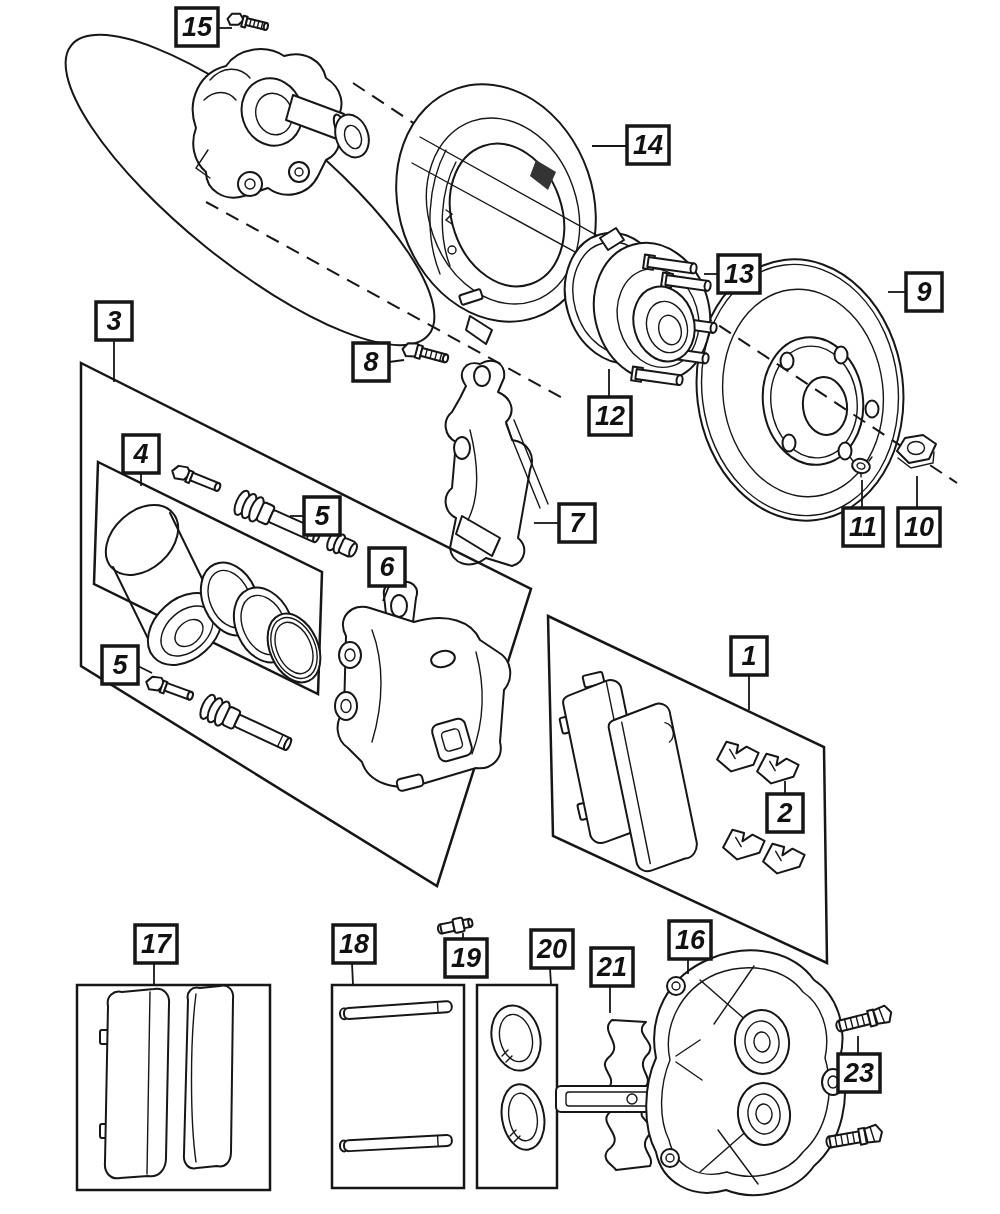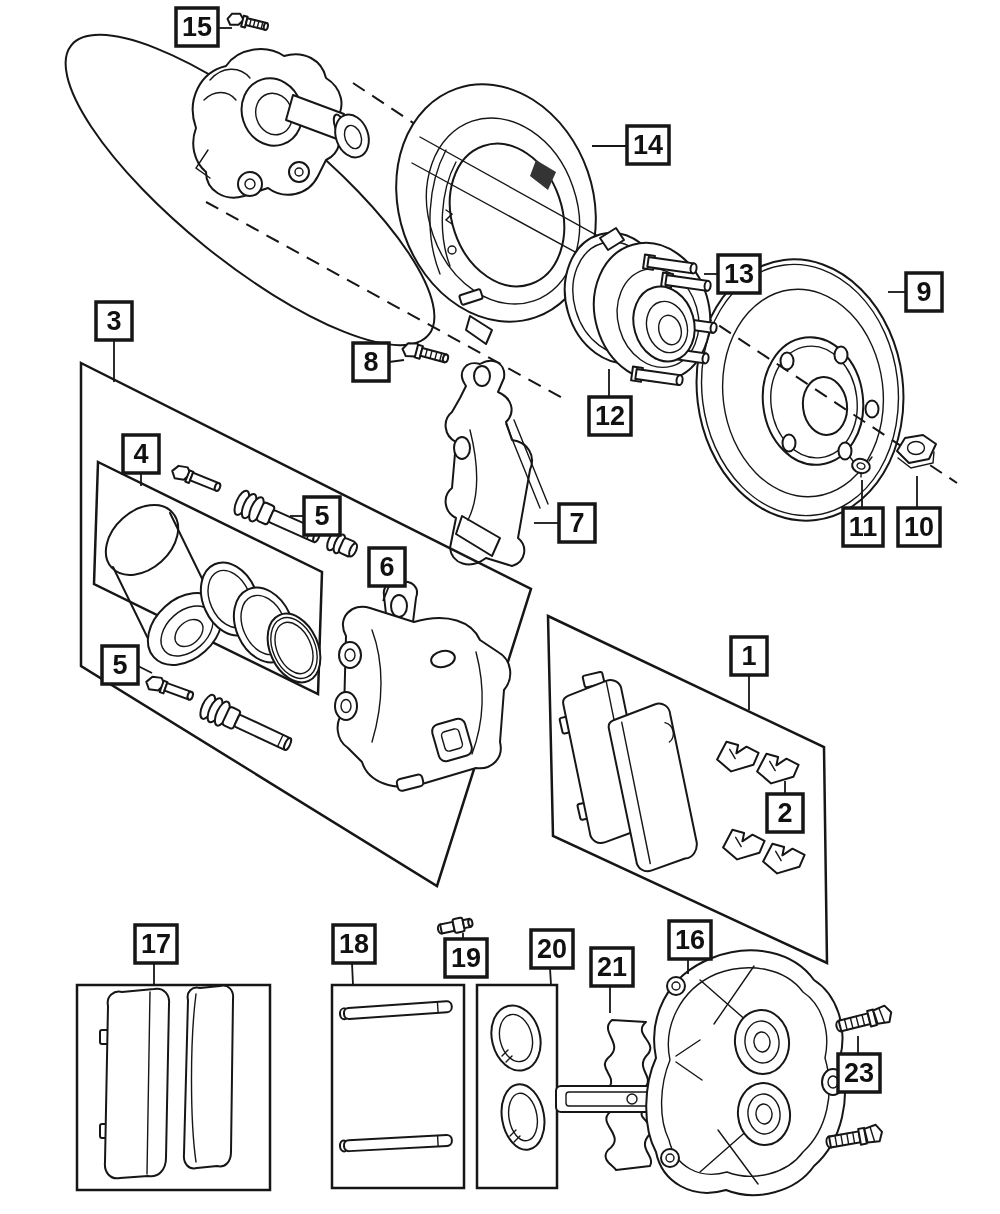--- a/index.html
+++ b/index.html
@@ -1,16 +1,16 @@
 <!DOCTYPE html>
 <html><head>
 <meta charset="utf-8">
 <style>
   html,body{margin:0;padding:0;background:#ffffff;}
-  .sheet{position:relative;width:1000px;height:1214px;background:#ffffff;overflow:hidden;}
+  .sheet{position:relative;width:1000px;height:1214px;background:#ffffff;overflow:hidden;font-style:italic;}
   svg{display:block;}
   svg *{vector-effect:none;}
   .ink{stroke:#161616;fill:none;stroke-width:2;stroke-linecap:round;stroke-linejoin:round;}
   .part{stroke:#161616;fill:#ffffff;stroke-width:2;stroke-linecap:round;stroke-linejoin:round;}
   .thin{stroke:#161616;fill:none;stroke-width:1.4;stroke-linecap:round;}
   .quad{stroke:#161616;fill:none;stroke-width:2.5;stroke-linejoin:miter;}
   .cbox{stroke:#161616;fill:#ffffff;stroke-width:3.5;}
   .cnum{font-family:"Liberation Sans","DejaVu Sans",sans-serif;font-size:27px;font-weight:bold;fill:#111111;text-anchor:middle;}
   .leader{stroke:#161616;fill:none;stroke-width:1.8;}
   .dash{stroke:#161616;fill:none;stroke-width:2;stroke-dasharray:14 9;}

